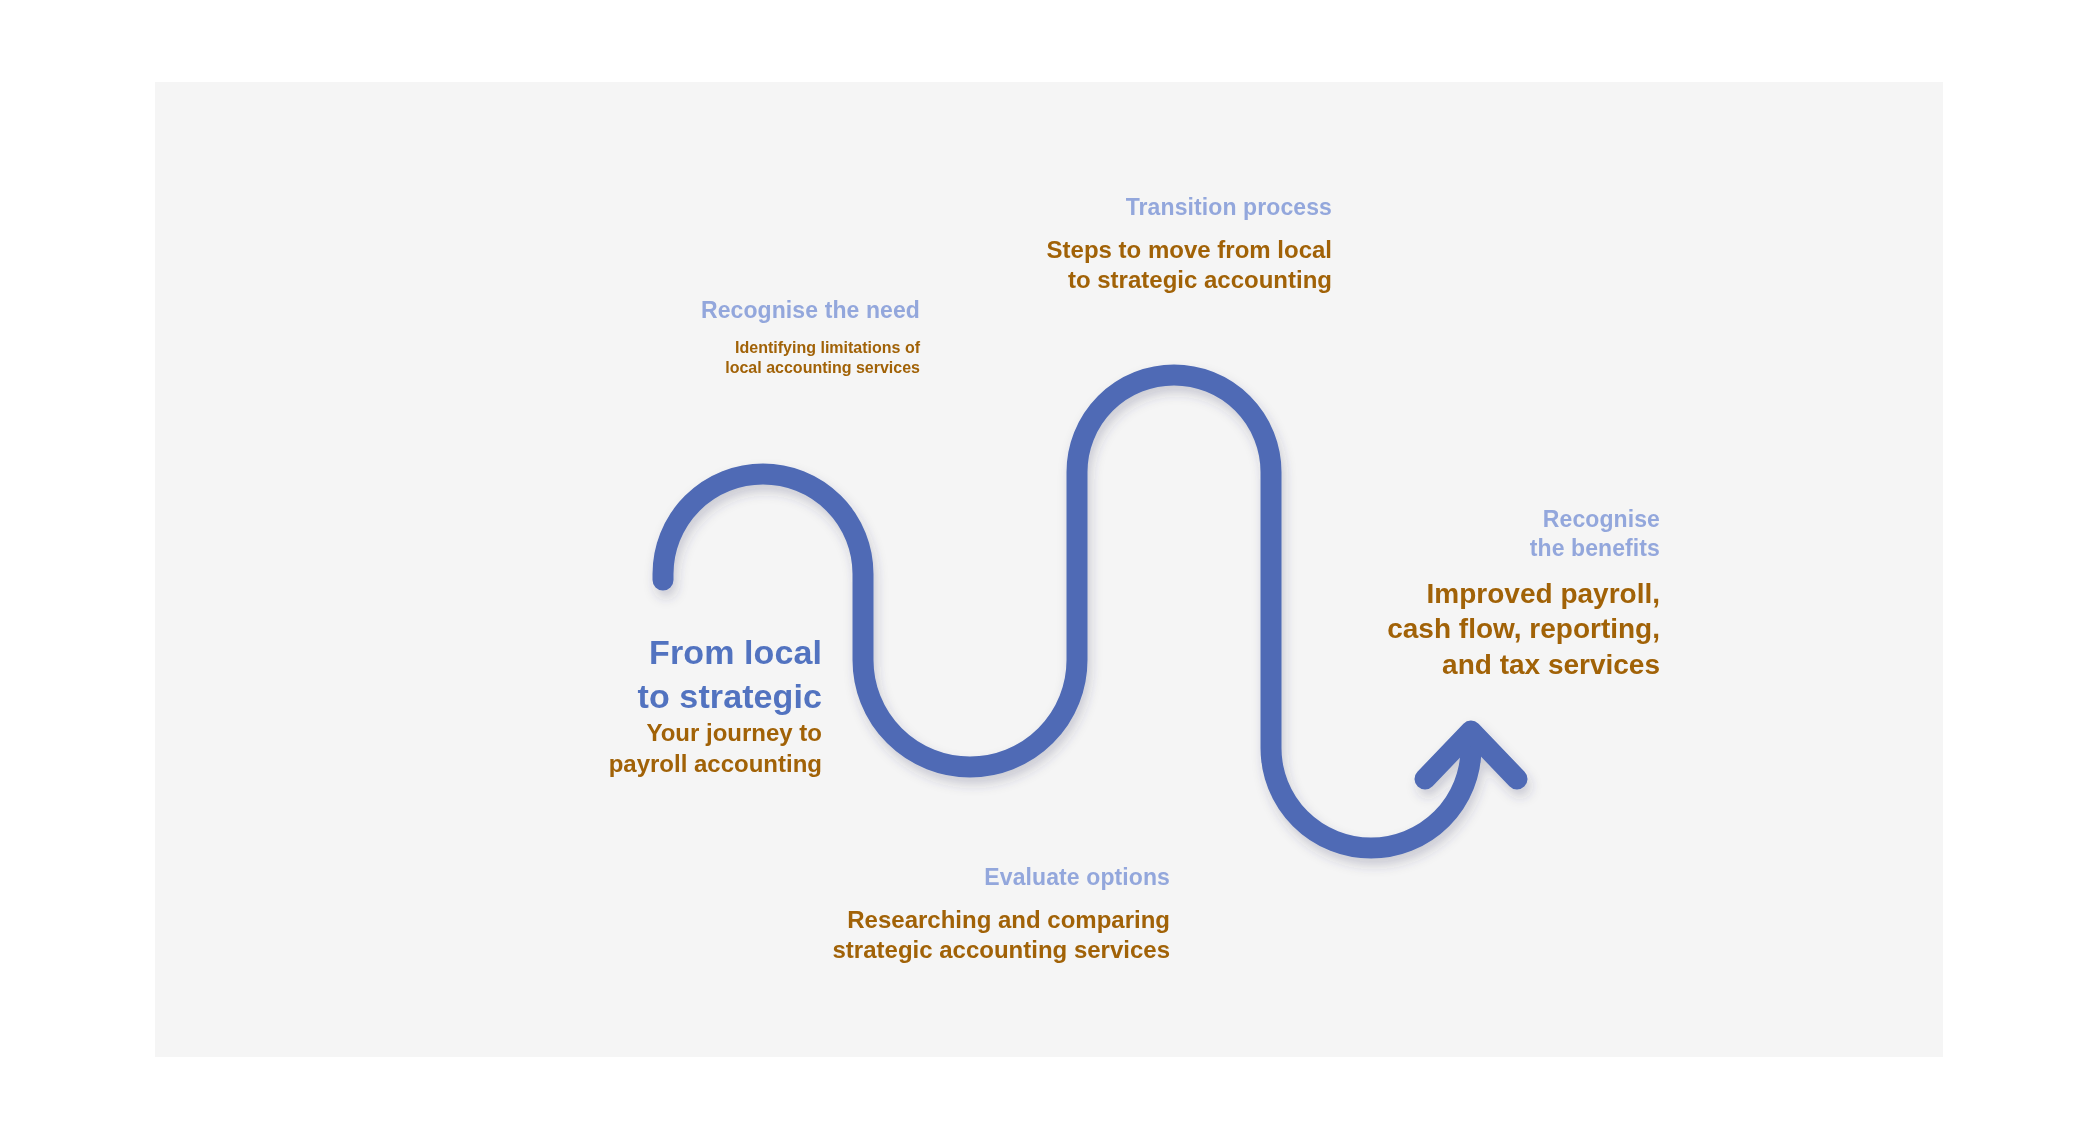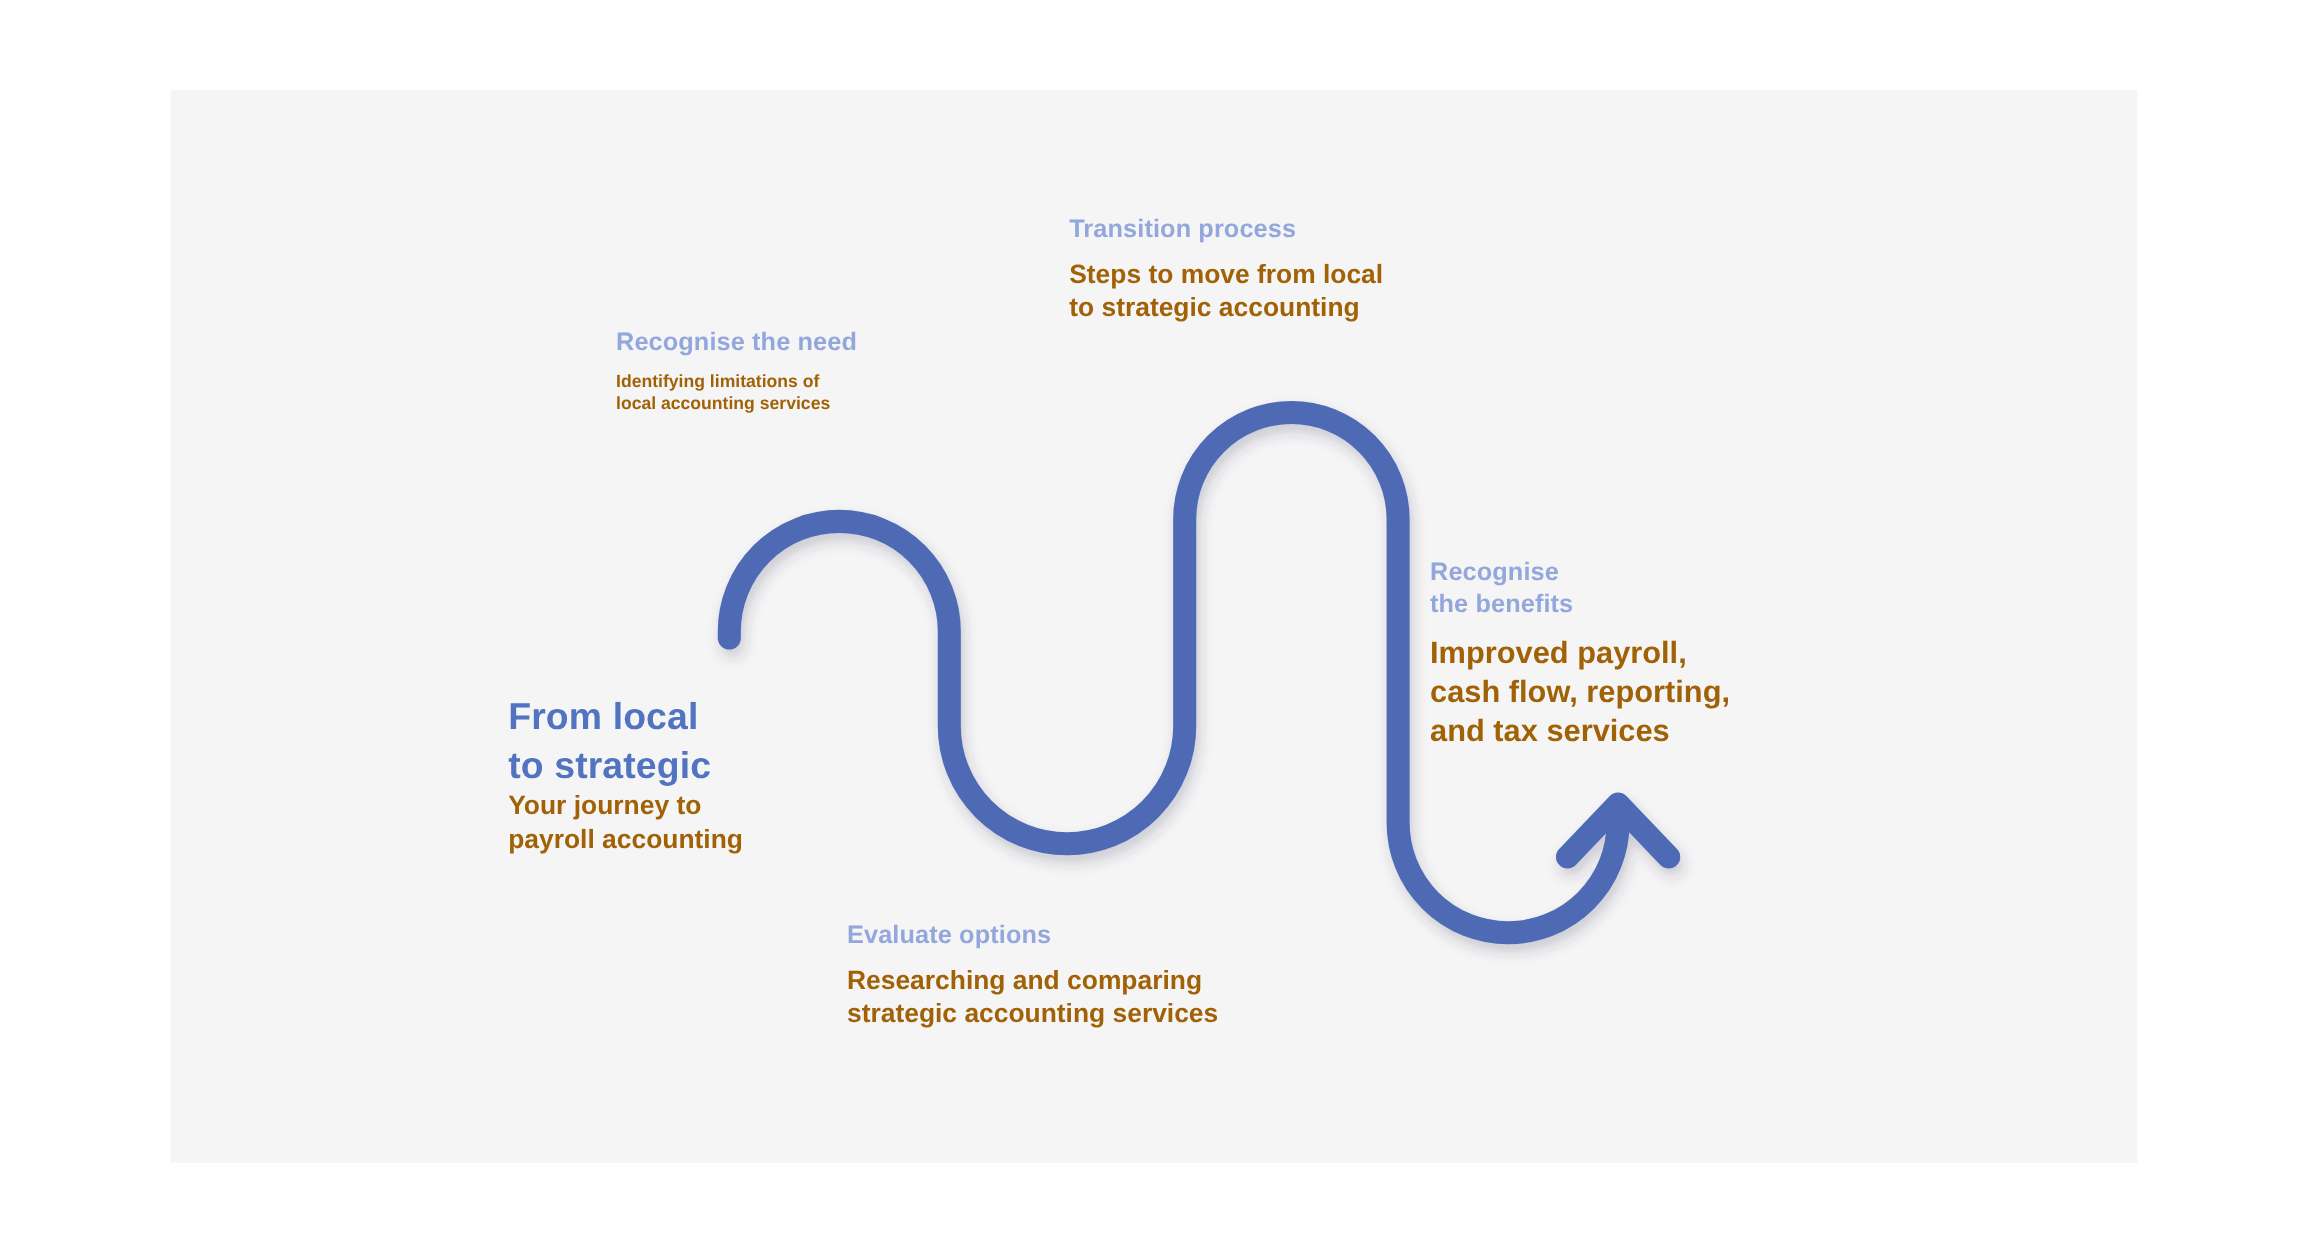--- a/index.html
+++ b/index.html
@@ -36,21 +36,21 @@
     position: absolute;
     left: 0;
     top: 0;
     width: 2096px;
     height: 1141px;
     pointer-events: none;
   }
 
   .label-block {
     position: absolute;
-    text-align: left;
+    text-align: right;
   }
 
   .eyebrow {
     margin: 0;
     font-weight: 700;
     letter-spacing: 0.1px;
     line-height: 1.26;
     white-space: pre-line;
   }
 
@@ -92,20 +92,21 @@
 
   
   #block-evaluate {
     left: 770px;
     top: 835px;
     width: 400px;
   }
   #block-evaluate .eyebrow {
     font-size: 23px;
     margin-bottom: 13px;
+    margin-top: 28px;
   }
   #block-evaluate .desc {
     font-size: 24px;
   }
 
   
   #block-transition {
     left: 972px;
     top: 193px;
     width: 360px;

